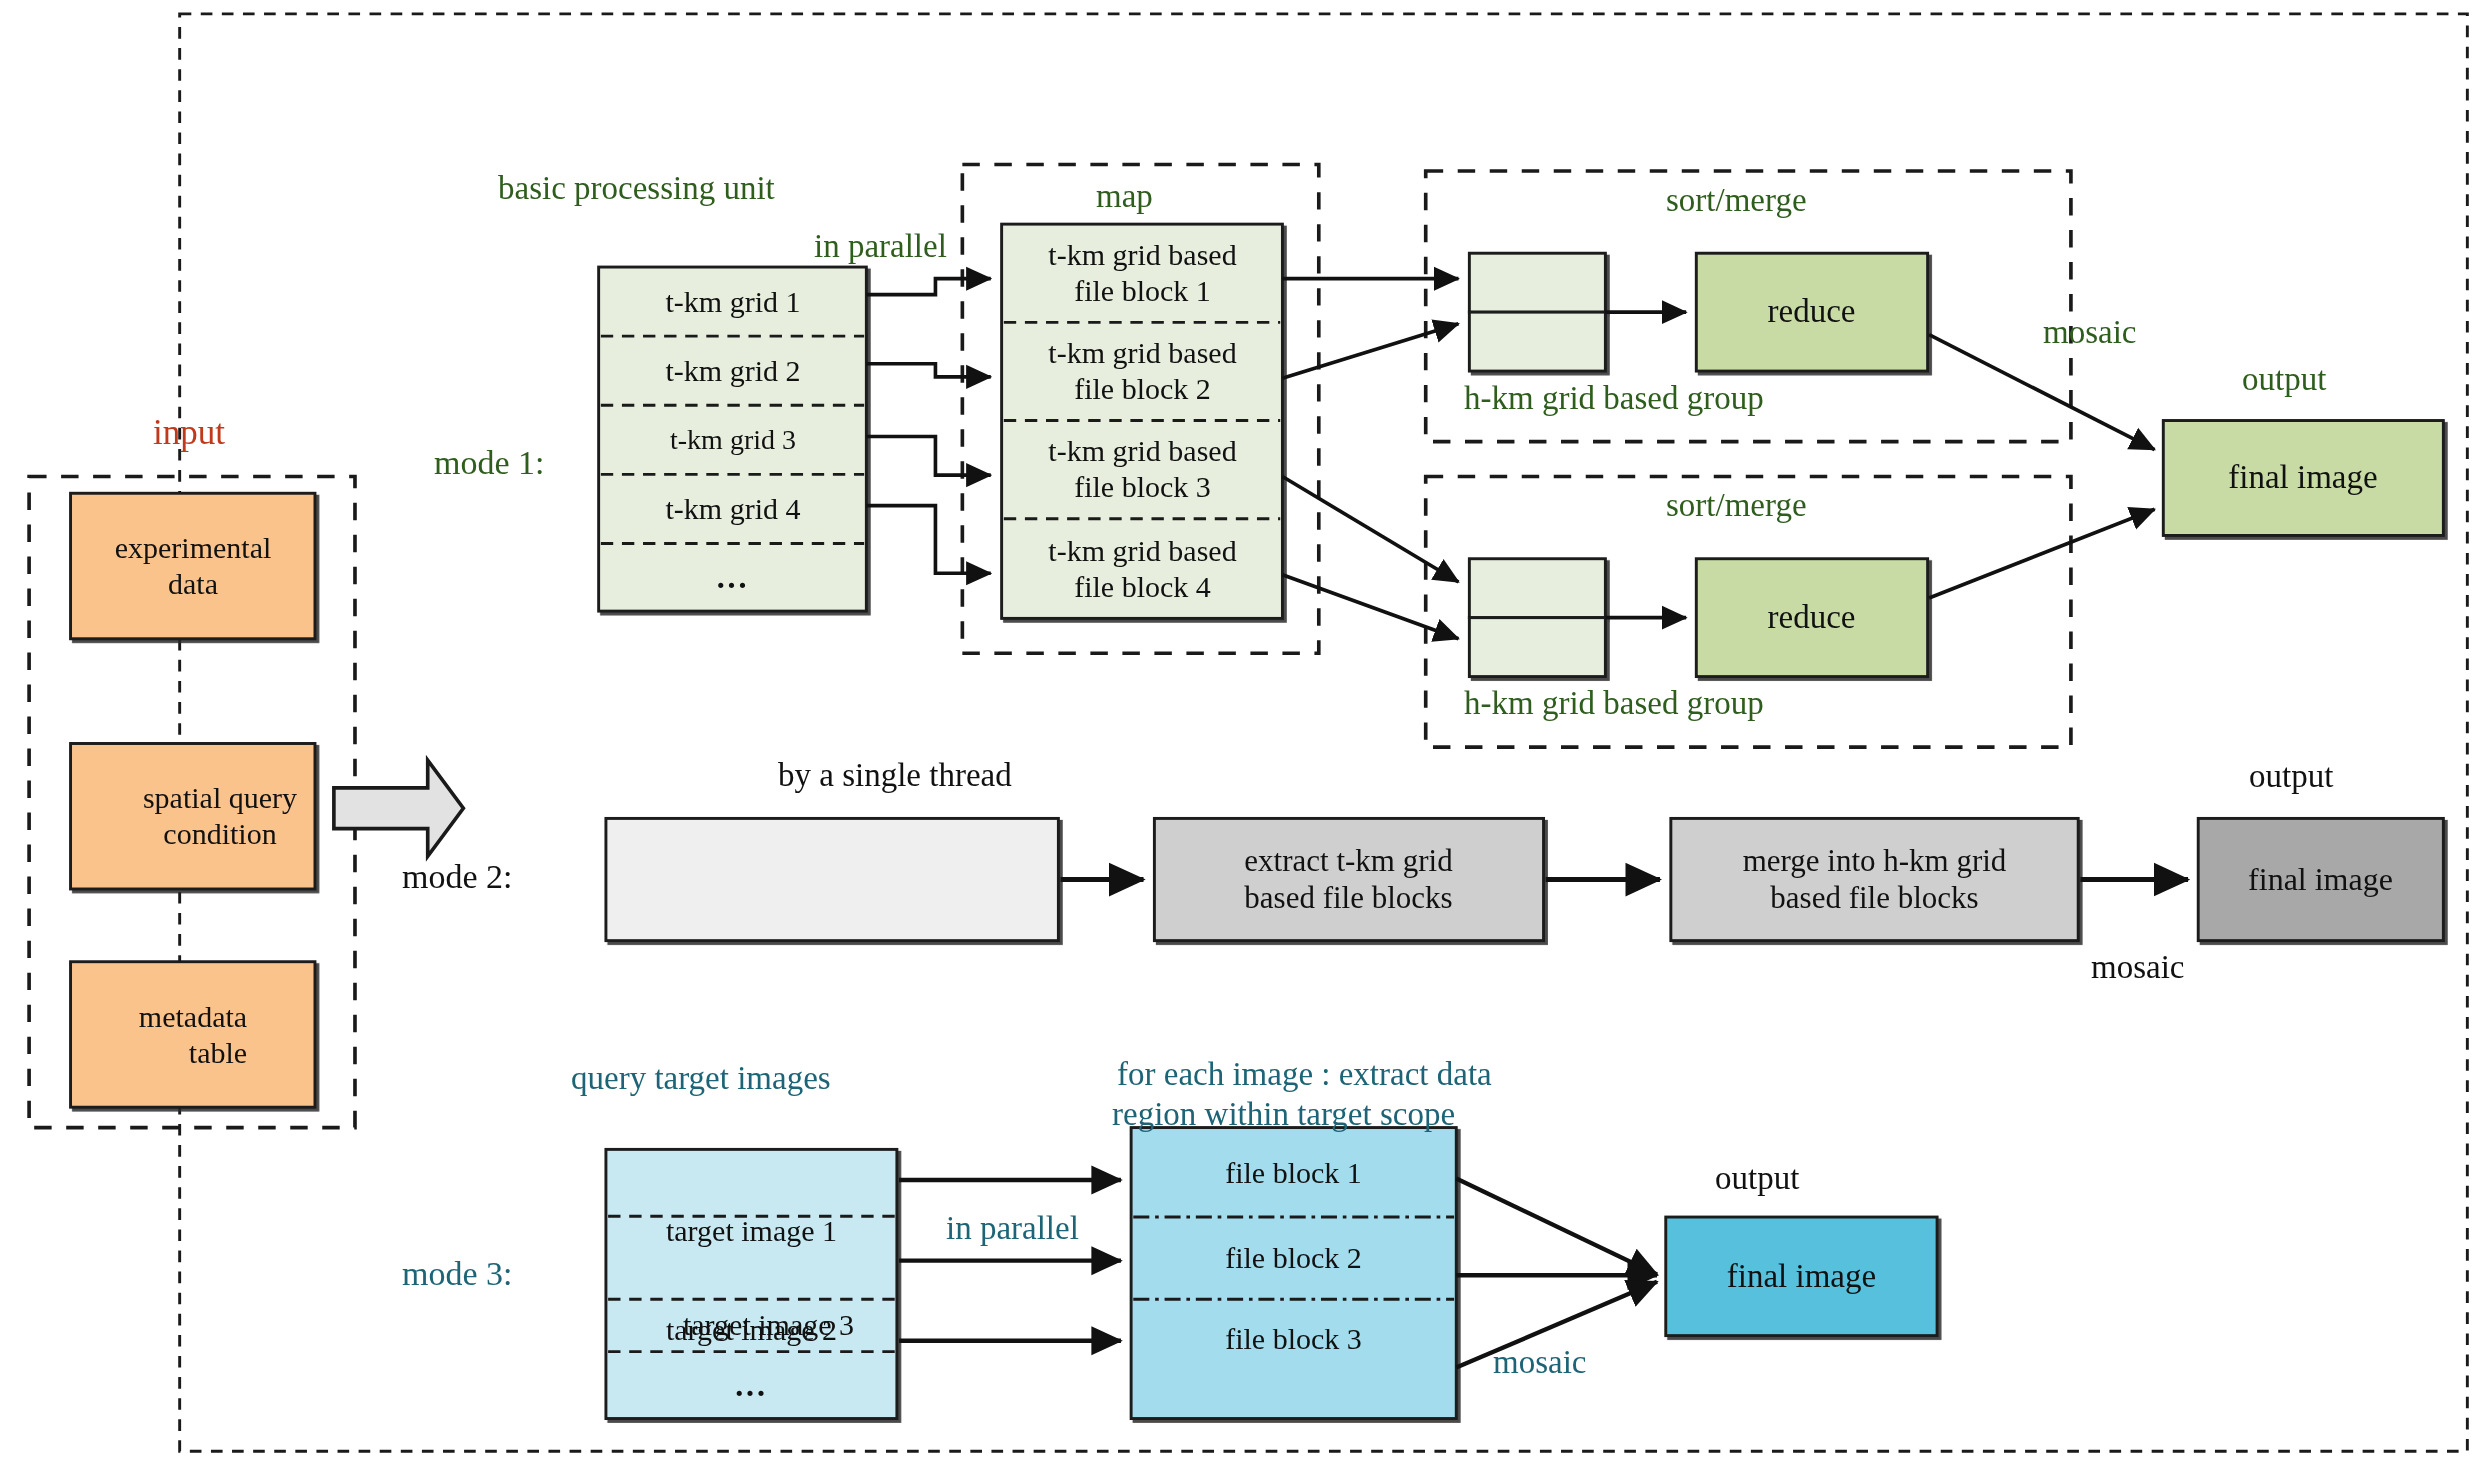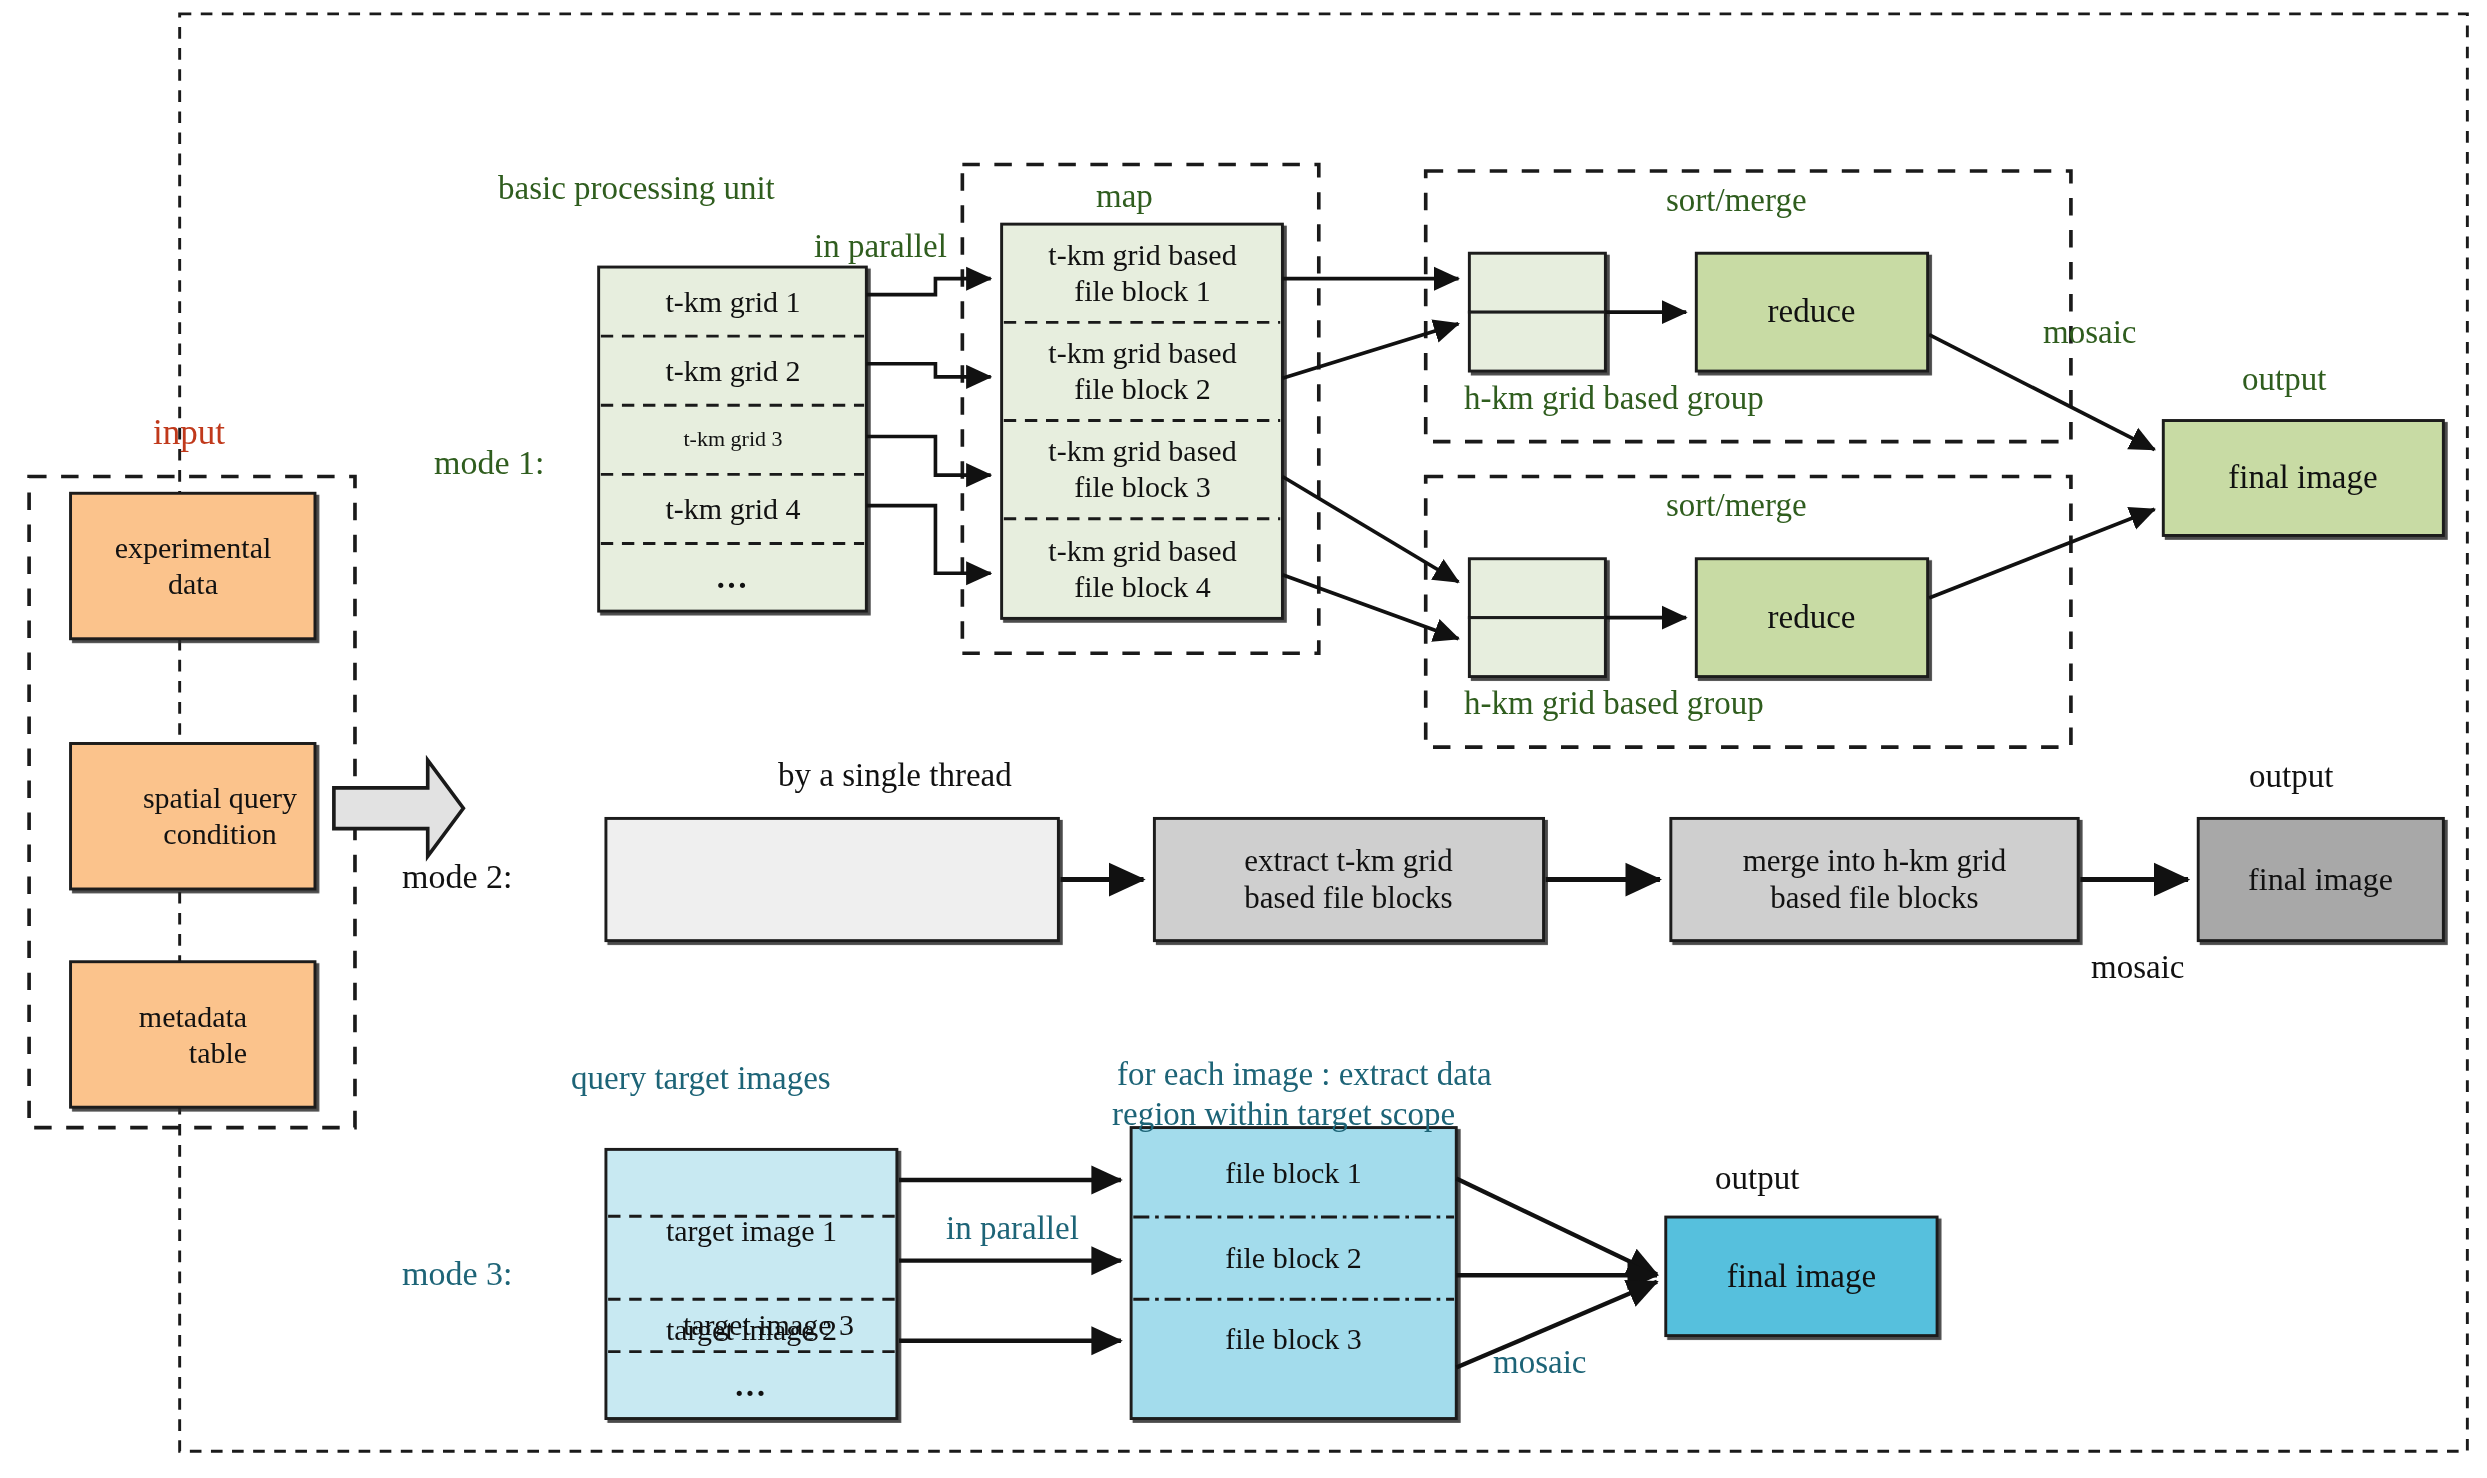--- a/index.html
+++ b/index.html
@@ -163,21 +163,21 @@
   <div class="lbl" style="left:814px;top:228px;font-size:33px;color:#2f5d1e;">in parallel</div>
 
   <div class="lbl" style="left:1096px;top:178px;font-size:33px;color:#2f5d1e;">map</div>
 
   <div class="boxtxt" style="left:599px;top:267px;width:268px;height:69px;font-size:30px;color:#111;">
       <span>t-km grid 1</span>
     </div>
   <div class="boxtxt" style="left:599px;top:336px;width:268px;height:69px;font-size:30px;color:#111;">
       <span>t-km grid 2</span>
     </div>
-  <div class="boxtxt" style="left:599px;top:405px;width:268px;height:69px;font-size:22px;color:#111;">
+  <div class="boxtxt" style="left:599px;top:405px;width:268px;height:69px;font-size:28px;color:#111;">
       <span>t-km grid 3</span>
     </div>
   <div class="boxtxt" style="left:599px;top:474px;width:268px;height:69px;font-size:30px;color:#111;">
       <span>t-km grid 4</span>
     </div>
   <div class="boxtxt" style="left:599px;top:543px;width:268px;height:68px;font-size:32px;color:#111;font-weight:bold;letter-spacing:2.9px;">
       <span>...</span>
     </div>
 
   <div class="boxtxt" style="left:1002px;top:224px;width:281px;height:98px;font-size:30px;color:#111;">

